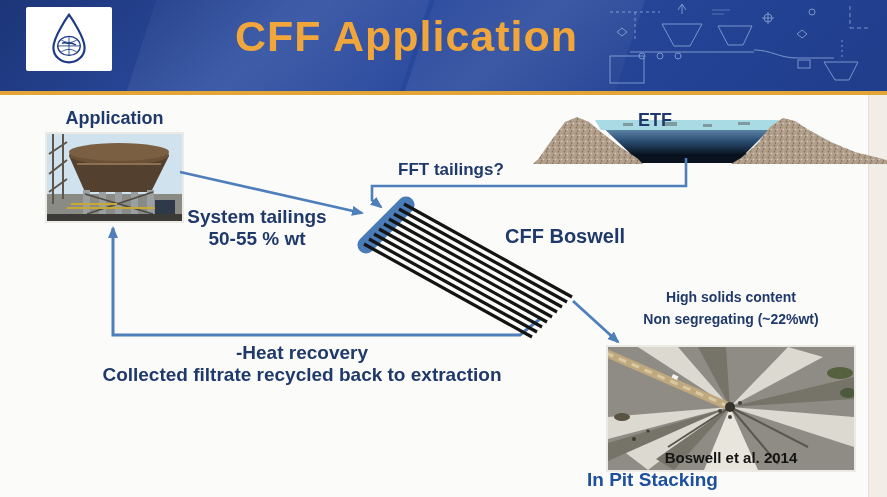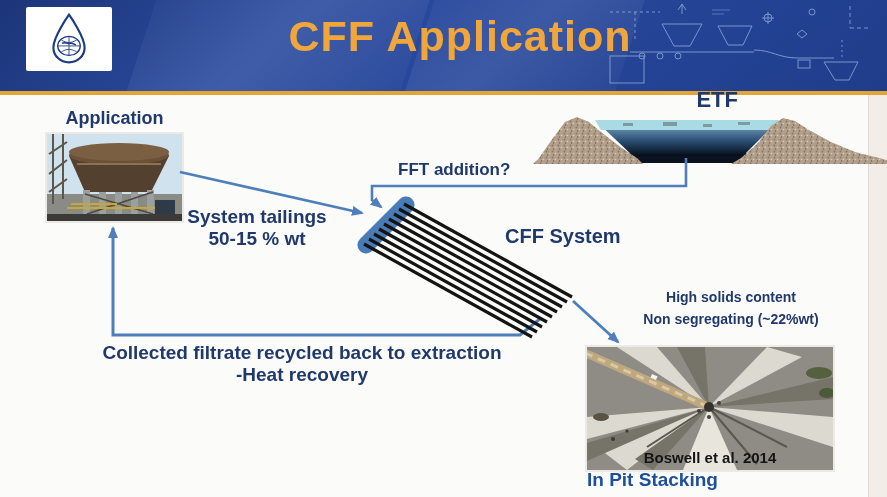--- a/index.html
+++ b/index.html
@@ -13,37 +13,37 @@
     position:absolute;left:0;top:0;width:887px;height:91px;
     background:linear-gradient(135deg,#1c3578 0%,#2a4a9e 30%,#27479b 55%,#203d8b 100%);
     overflow:hidden;
   }
   .hdr .streak{position:absolute;background:linear-gradient(120deg,rgba(255,255,255,0) 0%,rgba(255,255,255,.10) 50%,rgba(255,255,255,0) 100%);width:260px;height:200px;transform:rotate(18deg);}
   .hdr .s1{left:150px;top:-60px;}
   .hdr .s2{left:430px;top:-70px;width:200px;}
   .gold-rule{position:absolute;left:0;top:91px;width:887px;height:4px;background:#e3a636;}
   .logo-box{position:absolute;left:26px;top:7px;width:86px;height:64px;background:#ffffff;border-radius:2px;display:flex;align-items:center;justify-content:center;}
   .logo-text{position:absolute;left:22px;top:66px;width:94px;text-align:center;color:#ffffff;font-size:23px;font-weight:bold;letter-spacing:1px;margin-top:36px;}
-  .title{position:absolute;left:235px;top:12px;width:450px;text-align:center;color:#f0a63a;font-size:43px;font-weight:bold;letter-spacing:1px;}
+  .title{position:absolute;left:235px;top:12px;width:450px;text-align:left;color:#f0a63a;font-size:43px;font-weight:bold;letter-spacing:1px;}
   .blueprint{position:absolute;right:17px;top:0;}
   
   .edge-band{position:absolute;left:868px;top:95px;width:19px;height:402px;background:#f3ede8;border-left:1px solid #e4dcd5;}
   .lbl{position:absolute;color:#20396b;font-weight:bold;}
   .lbl-extraction{left:47px;top:108px;width:135px;text-align:center;font-size:18px;}
-  .lbl-etf{left:638px;top:87px;width:100px;text-align:right;font-size:22px;}
+  .lbl-etf{left:638px;top:110px;width:100px;text-align:left;font-size:18px;}
   .lbl-fft{left:398px;top:160px;font-size:17px;}
   .lbl-whole{left:157px;top:206px;width:200px;text-align:center;font-size:19px;line-height:22px;}
   .lbl-cff{left:505px;top:225px;font-size:20px;}
   .lbl-high{left:593px;top:286px;width:276px;text-align:center;font-size:14px;line-height:22px;}
   .lbl-filtrate{left:68px;top:342px;width:468px;text-align:center;font-size:19px;line-height:22px;}
   .lbl-inpit{left:587px;top:469px;width:246px;font-size:19px;color:#1c4f9c;}
   
   .photo{position:absolute;border:2px solid #eceae4;}
   .photo-extraction{left:45px;top:132px;width:139px;height:91px;}
-  .photo-inpit{left:585px;top:345px;width:250px;height:127px;}
+  .photo-inpit{left:606px;top:345px;width:250px;height:127px;}
   .credit{position:absolute;left:0;right:0;bottom:4px;text-align:center;color:#141414;font-size:15px;font-weight:bold;}
   .etf-art{position:absolute;left:533px;top:108px;}
   .overlay{position:absolute;left:0;top:0;}
 </style>
 </head>
 <body>
 
 <div class="slide">
 
   <div class="hdr">
@@ -202,34 +202,34 @@
         <line x1="389" y1="219" x2="557" y2="312"></line>
         <line x1="394" y1="214" x2="562" y2="307"></line>
         <line x1="399" y1="209" x2="567" y2="302"></line>
         <line x1="404" y1="204" x2="572" y2="297"></line>
       </g>
     </g>
   </svg>
 
   <div class="lbl lbl-extraction">Application</div>
   <div class="lbl lbl-etf">ETF</div>
-  <div class="lbl lbl-fft">FFT addition?</div>
+  <div class="lbl lbl-fft">FFT tailings?</div>
 
   <div class="lbl lbl-whole">
     <div>System tailings</div>
-    <div>50-15 % wt</div>
-  </div>
-
-  <div class="lbl lbl-cff">CFF System</div>
+    <div>50-55 % wt</div>
+  </div>
+
+  <div class="lbl lbl-cff">CFF Boswell</div>
 
   <div class="lbl lbl-high">
     <div>High solids content</div>
     <div>Non segregating (~22%wt)</div>
   </div>
 
   <div class="lbl lbl-filtrate">
+    <div>-Heat recovery</div>
     <div>Collected filtrate recycled back to extraction</div>
-    <div>-Heat recovery</div>
   </div>
 
   <div class="lbl lbl-inpit">In Pit Stacking</div>
 
 </div>
 
 </body></html>

